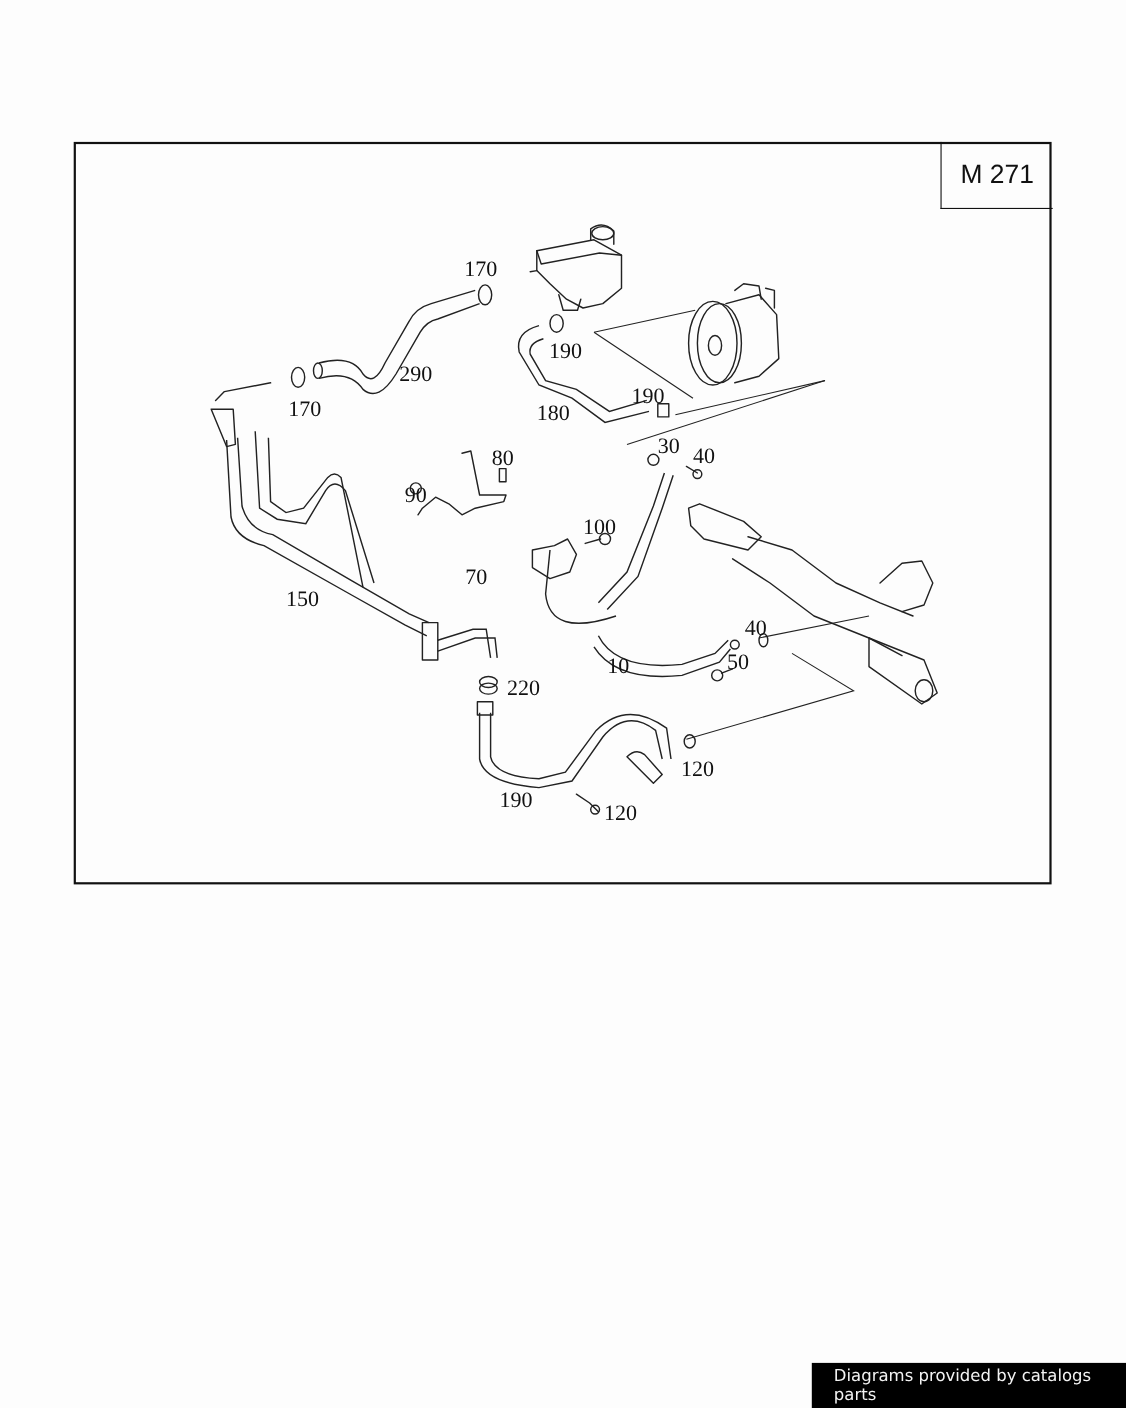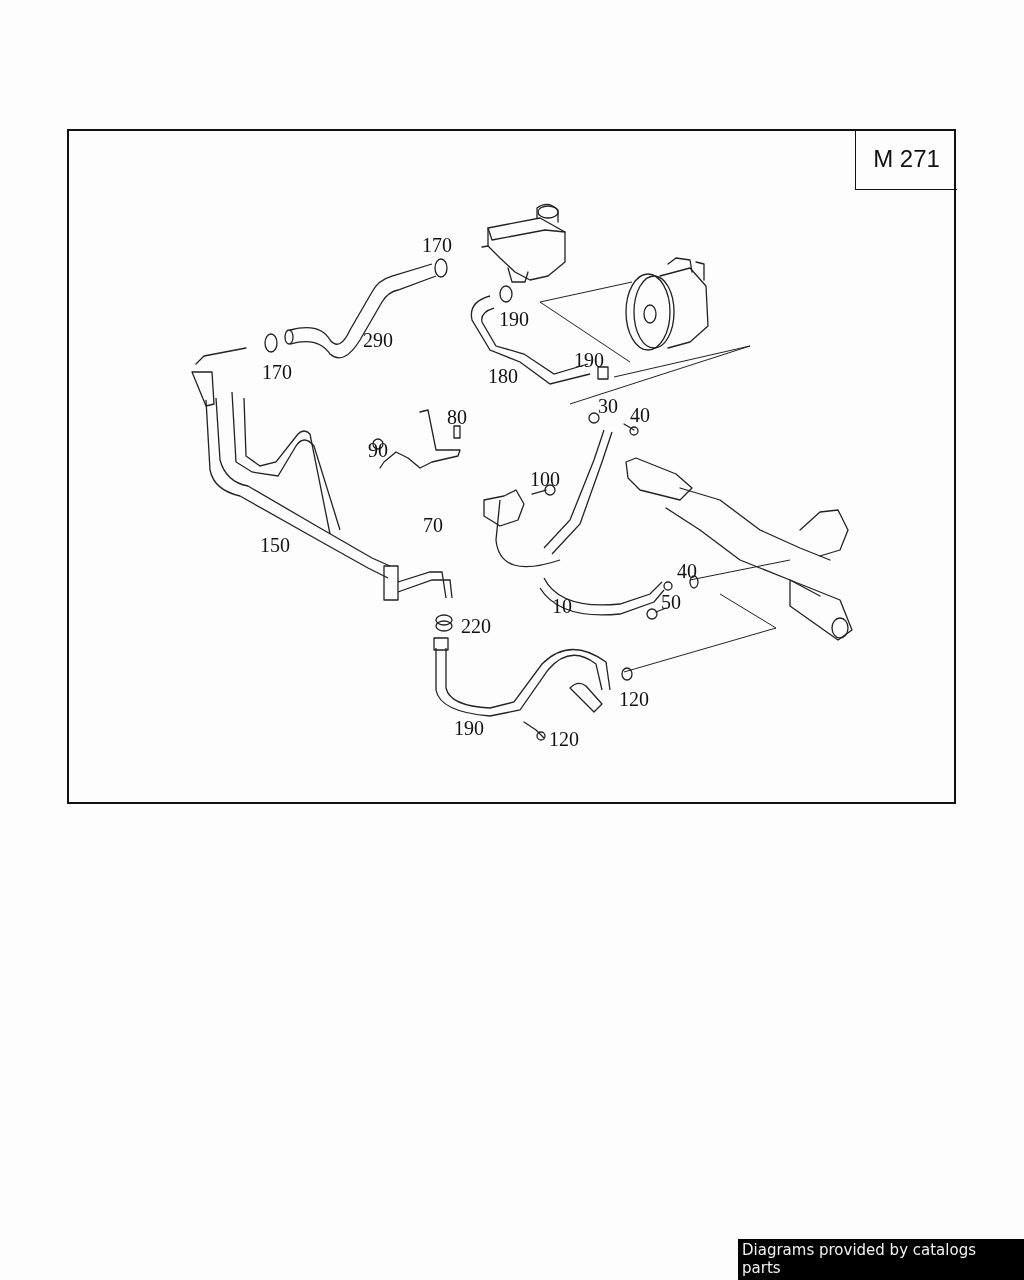--- a/index.html
+++ b/index.html
@@ -57,21 +57,21 @@
       white-space: nowrap;
     }
     .footer-badge {
       position: absolute;
       right: 0;
       bottom: 0;
       background: #000;
       color: #f2f2f2;
       font-family: "DejaVu Sans", sans-serif;
       font-size: 15px;
-      padding: 10px 12px 12px 4px;
+      padding: 10px 12px 12px 20px;
       width: 286px;
       box-sizing: border-box;
       height: 41px;
       display: flex;
       align-items: center;
     }
     .part { fill: none; stroke: #222; stroke-width: 1.3; stroke-linejoin: round; stroke-linecap: round; }
     .hose { fill: none; stroke: #222; stroke-width: 1.3; }
     .thin { fill: none; stroke: #222; stroke-width: 1; }
   </style>

